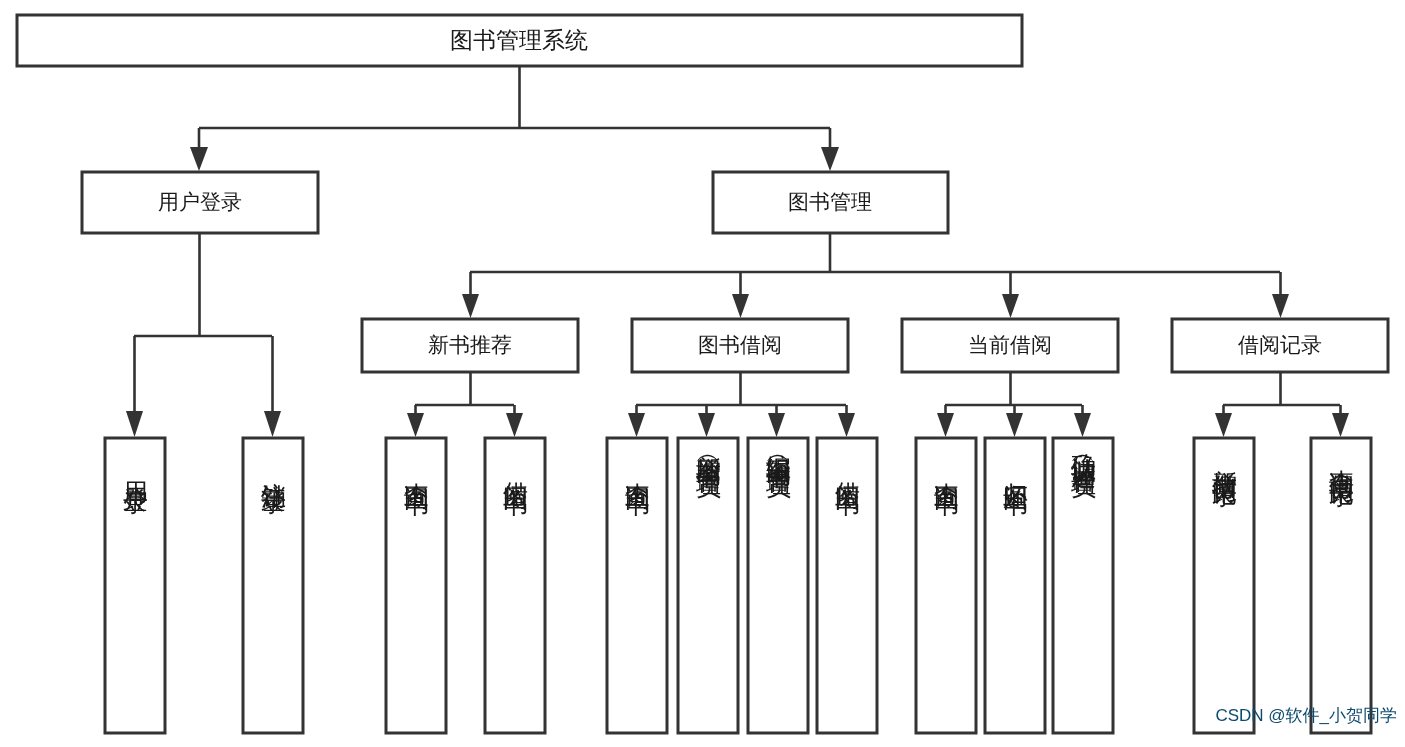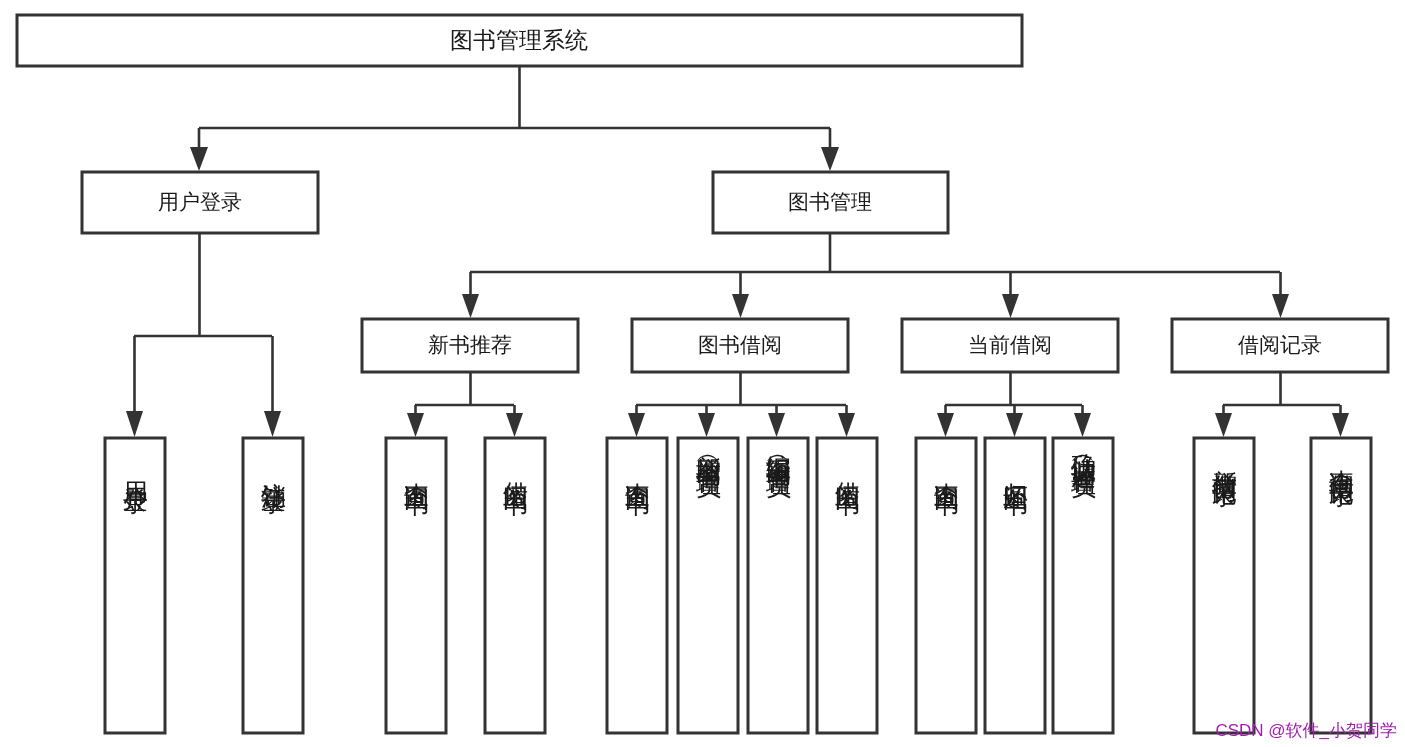--- a/index.html
+++ b/index.html
@@ -57,24 +57,24 @@
     font-family: "Liberation Sans", "DejaVu Sans", sans-serif;
     fill: #1a1a1a;
     font-size: 25px;
     text-anchor: middle;
     writing-mode: vertical-rl;
     letter-spacing: 3px;
   }
   .watermark {
     position: absolute;
     right: 8px;
-    bottom: 5px;
+    bottom: 20px;
     font-family: "Liberation Sans", "DejaVu Sans", sans-serif;
     font-size: 17px;
-    color: #a21caf;
+    color: #0c4a6e;
     white-space: nowrap;
     pointer-events: none;
     user-select: none;
   }
 </style>
 </head>
 <body>
 
 <div id="diagram-root">
 

